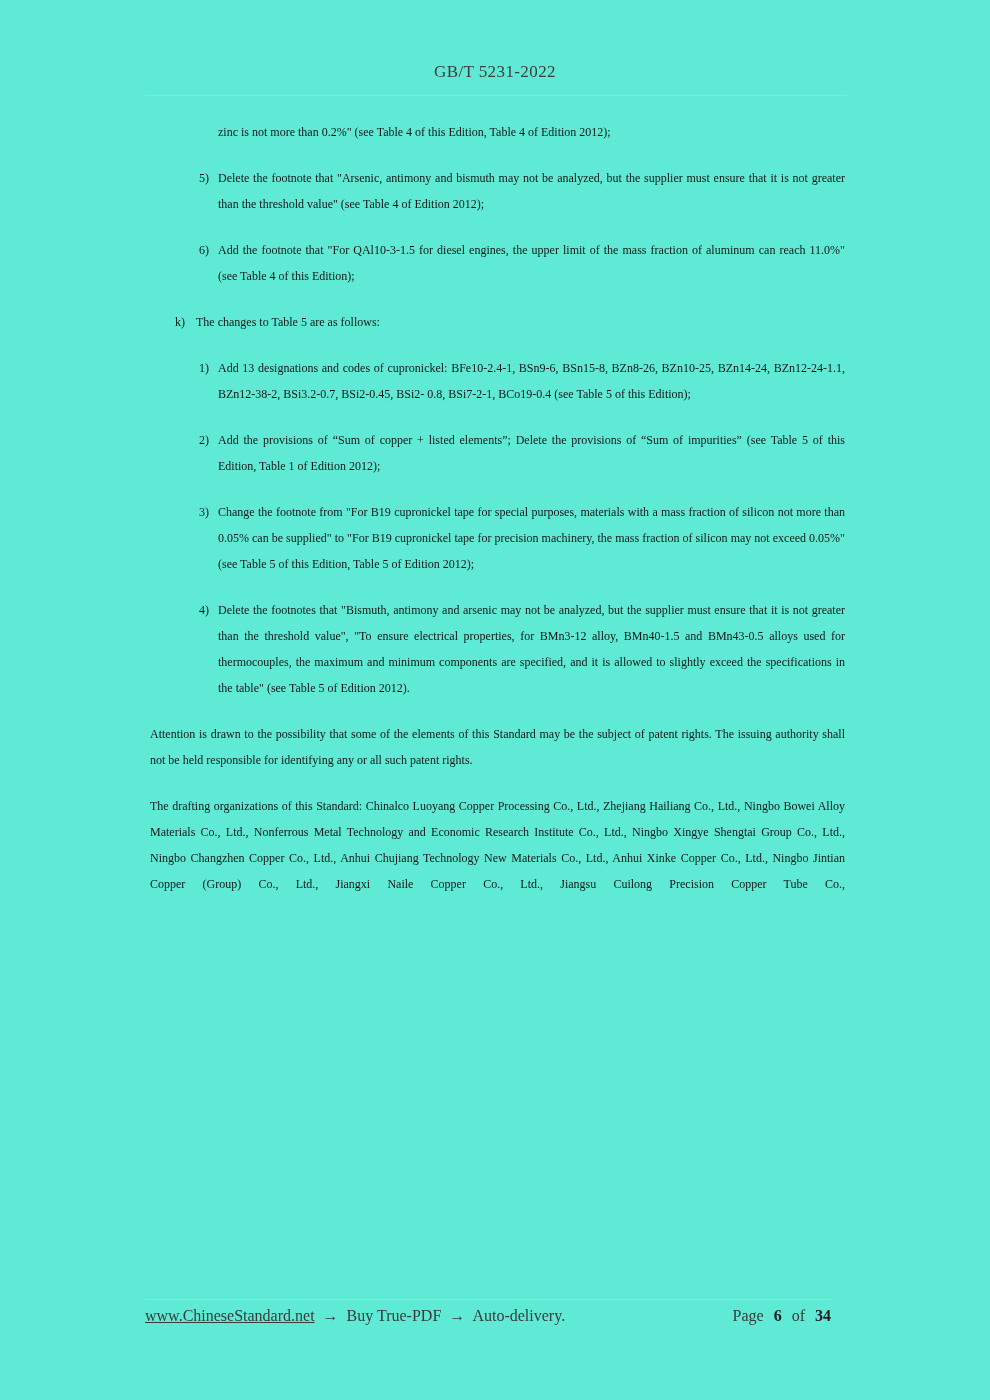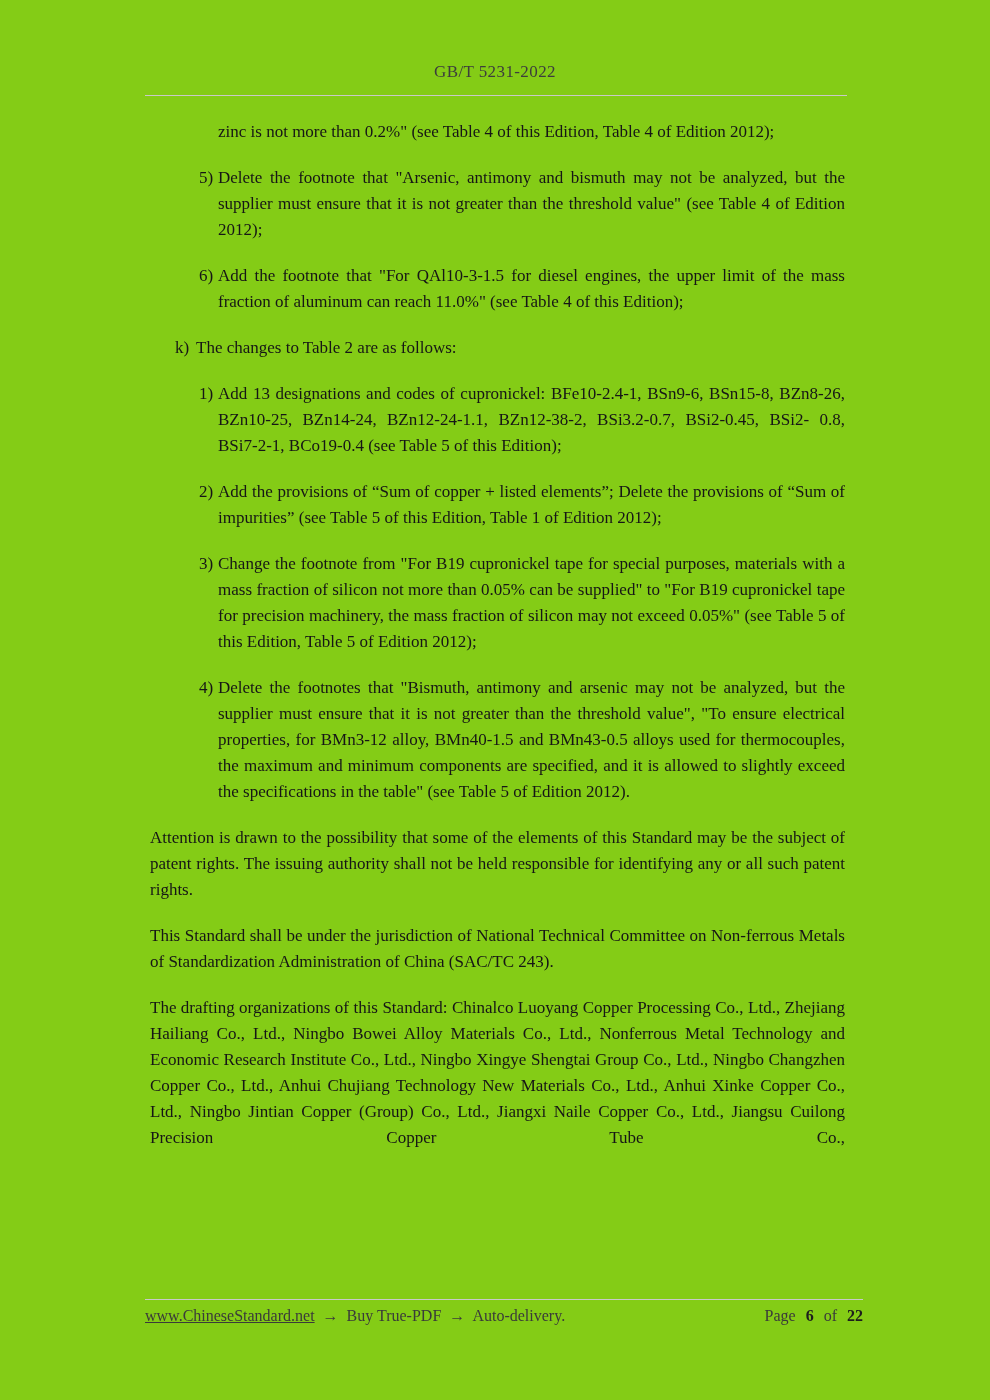--- a/index.html
+++ b/index.html
@@ -5,21 +5,21 @@
   html, body {
     margin: 0;
     padding: 0;
     background: #ffffff;
   }
   .page {
     position: relative;
     width: 990px;
     height: 1400px;
     margin: 0 auto;
-    background: #84cc16;
+    background: #5eead4;
     font-family: "Liberation Serif", serif;
     overflow: hidden;
   }
   
   .header {
     padding-top: 62px;
     text-align: center;
   }
   .doc-number {
     font-size: 17px;
@@ -31,21 +31,21 @@
     border-top: 1px solid #c9c9c9;
     margin: 0;
     height: 0;
   }
   .header-rule {
     margin: 13px 143px 0 145px;
   }
   
   .body {
     margin: 23px 145px 0 150px;
-    font-size: 17px;
+    font-size: 12px;
     line-height: 26px;
     color: #161616;
   }
   .blk {
     display: flex;
     margin: 0 0 20px 0;
   }
   .blk.indent1 { padding-left: 25px; }
   .blk.indent2 { padding-left: 49px; }
   .marker {
@@ -62,21 +62,21 @@
     margin: 12px 0 20px 0;
     text-align: justify;
   }
   .para.justify-last {
     text-align-last: justify;
   }
   
   .footer {
     position: absolute;
     left: 145px;
-    right: 127px;
+    right: 159px;
     top: 1299px;
   }
   .footer-row {
     display: flex;
     justify-content: space-between;
     align-items: baseline;
     padding-top: 7px;
     font-size: 16px;
     color: #3a3a3a;
   }
@@ -117,21 +117,21 @@
       <p class="txt">Delete the footnote that "Arsenic, antimony and bismuth may not be analyzed, but the supplier must ensure that it is not greater than the threshold value" (see Table 4 of Edition 2012);</p>
     </div>
 
     <div class="blk indent2">
       <span class="marker">6)</span>
       <p class="txt">Add the footnote that "For QAl10-3-1.5 for diesel engines, the upper limit of the mass fraction of aluminum can reach 11.0%" (see Table 4 of this Edition);</p>
     </div>
 
     <div class="blk indent1">
       <span class="marker">k)</span>
-      <p class="txt">The changes to Table 2 are as follows:</p>
+      <p class="txt">The changes to Table 5 are as follows:</p>
     </div>
 
     <div class="blk indent2">
       <span class="marker">1)</span>
       <p class="txt">Add 13 designations and codes of cupronickel: BFe10-2.4-1, BSn9-6, BSn15-8, BZn8-26, BZn10-25, BZn14-24, BZn12-24-1.1, BZn12-38-2, BSi3.2-0.7, BSi2-0.45, BSi2- 0.8, BSi7-2-1, BCo19-0.4 (see Table 5 of this Edition);</p>
     </div>
 
     <div class="blk indent2">
       <span class="marker">2)</span>
       <p class="txt">Add the provisions of “Sum of copper + listed elements”; Delete the provisions of “Sum of impurities” (see Table 5 of this Edition, Table 1 of Edition 2012);</p>
@@ -143,38 +143,37 @@
     </div>
 
     <div class="blk indent2">
       <span class="marker">4)</span>
       <p class="txt">Delete the footnotes that "Bismuth, antimony and arsenic may not be analyzed, but the supplier must ensure that it is not greater than the threshold value", "To ensure electrical properties, for BMn3-12 alloy, BMn40-1.5 and BMn43-0.5 alloys used for thermocouples, the maximum and minimum components are specified, and it is allowed to slightly exceed the specifications in the table" (see Table 5 of Edition 2012).</p>
     </div>
 
     <p class="para">Attention is drawn to the possibility that some of the elements of this Standard may be the subject of patent rights. The issuing authority shall not be held responsible for identifying any or all such patent rights.</p>
 
 
-    <p class="para">This Standard shall be under the jurisdiction of National Technical Committee on Non-ferrous Metals of Standardization Administration of China (SAC/TC 243).</p>
 
     <p class="para justify-last">The drafting organizations of this Standard: Chinalco Luoyang Copper Processing Co., Ltd., Zhejiang Hailiang Co., Ltd., Ningbo Bowei Alloy Materials Co., Ltd., Nonferrous Metal Technology and Economic Research Institute Co., Ltd., Ningbo Xingye Shengtai Group Co., Ltd., Ningbo Changzhen Copper Co., Ltd., Anhui Chujiang Technology New Materials Co., Ltd., Anhui Xinke Copper Co., Ltd., Ningbo Jintian Copper (Group) Co., Ltd., Jiangxi Naile Copper Co., Ltd., Jiangsu Cuilong Precision Copper Tube Co.,</p>
 
   </main>
 
   <footer class="footer">
     <div class="rule footer-rule"></div>
     <div class="footer-row">
       <div class="footer-left">
         <a class="site">www.ChineseStandard.net</a>
         <span class="arrow">→</span>
         <span>Buy True-PDF</span>
         <span class="arrow">→</span>
         <span>Auto-delivery.</span>
       </div>
       <div class="footer-right">
         <span>Page</span>
         <span class="bold">6</span>
         <span>of</span>
-        <span class="bold">22</span>
+        <span class="bold">34</span>
       </div>
     </div>
   </footer>
 
 </div>
 
 </body></html>

